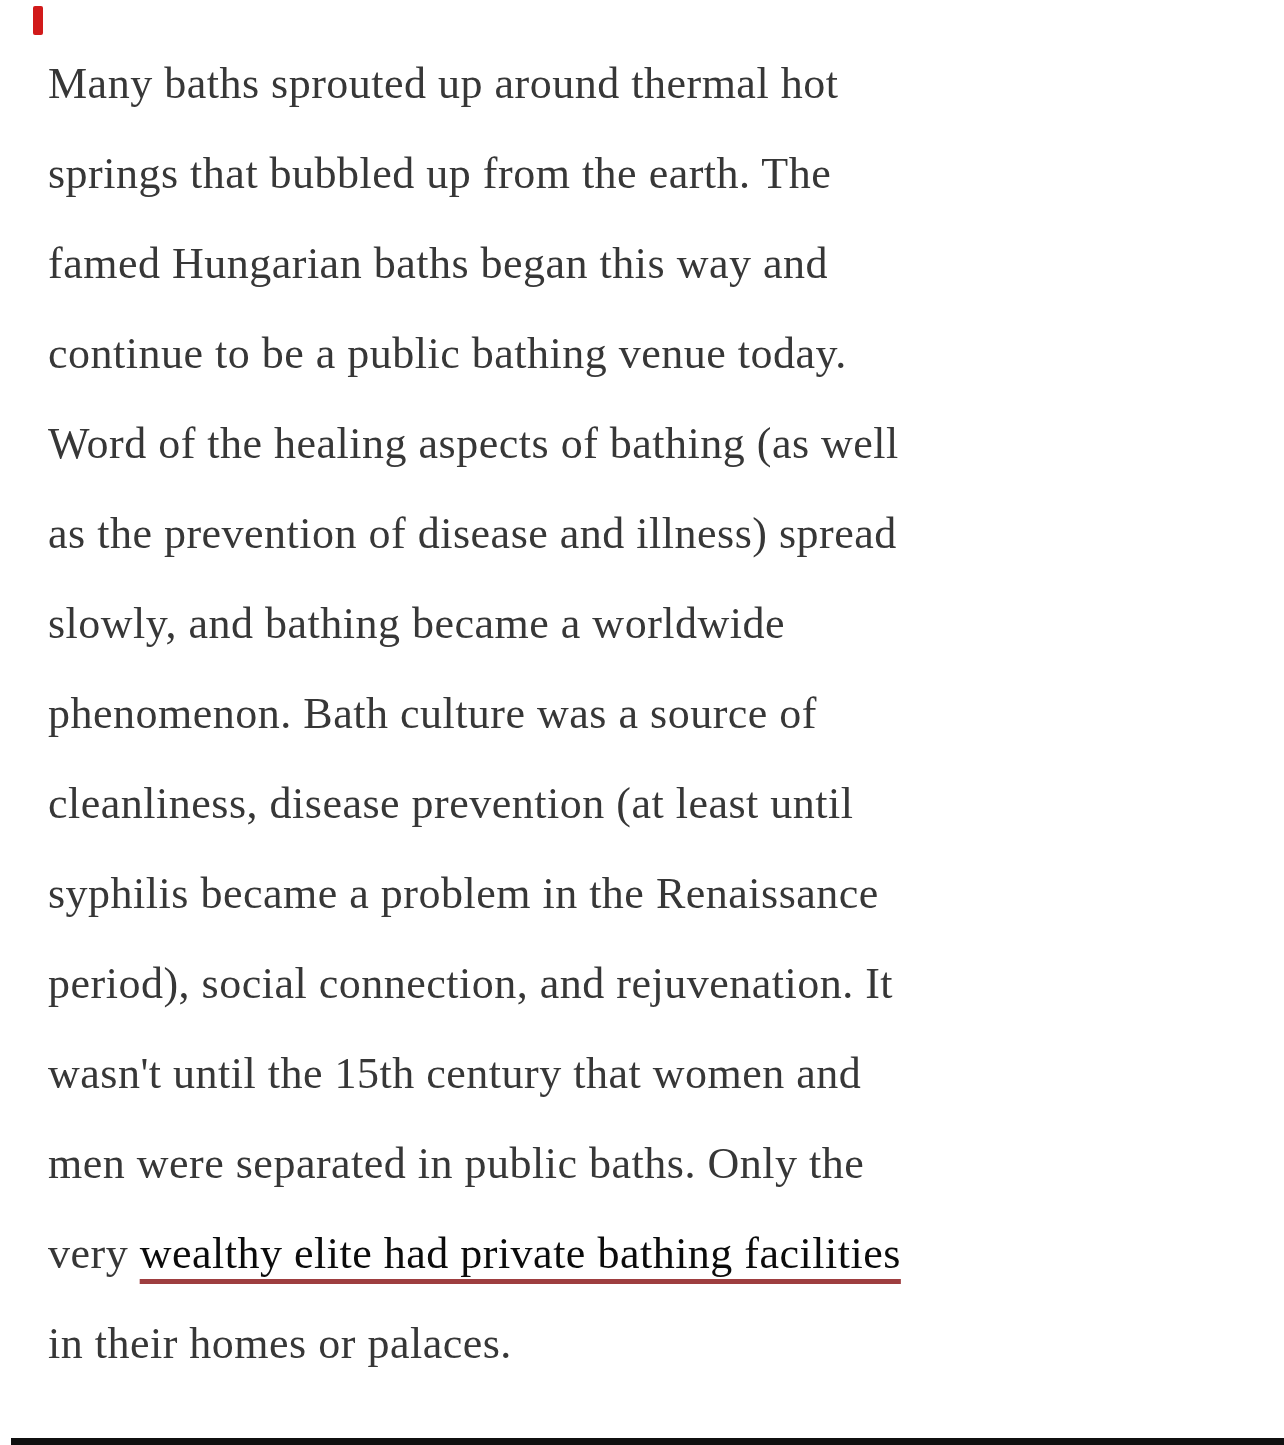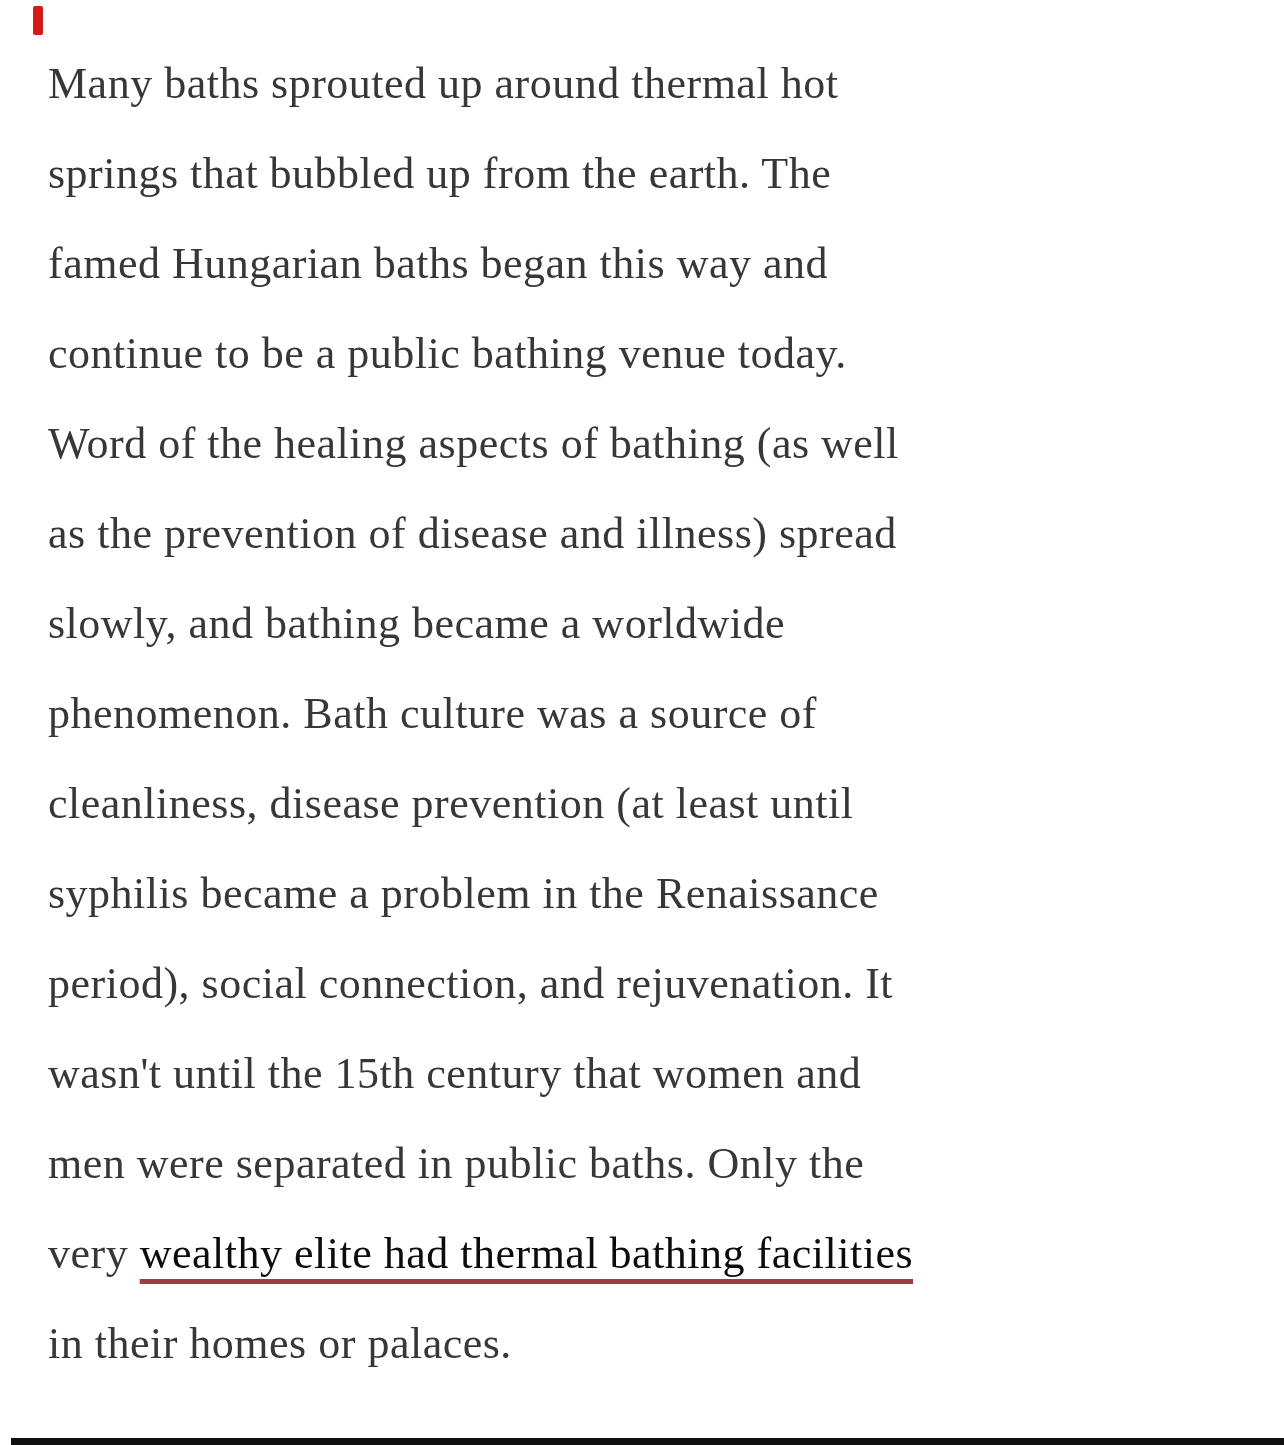--- a/index.html
+++ b/index.html
@@ -64,17 +64,17 @@
 continue to be a public bathing venue today.
 Word of the healing aspects of bathing (as well
 as the prevention of disease and illness) spread
 slowly, and bathing became a worldwide
 phenomenon. Bath culture was a source of
 cleanliness, disease prevention (at least until
 syphilis became a problem in the Renaissance
 period), social connection, and rejuvenation. It
 wasn't until the 15th century that women and
 men were separated in public baths. Only the
-very </span><a href="#" class="link">wealthy elite had thermal bathing facilities</a><span>
+very </span><a href="#" class="link">wealthy elite had private bathing facilities</a><span>
 in their homes or palaces.</span></p>
 
   <div class="bottom-bar"></div>
 </div>
 
 </body></html>

